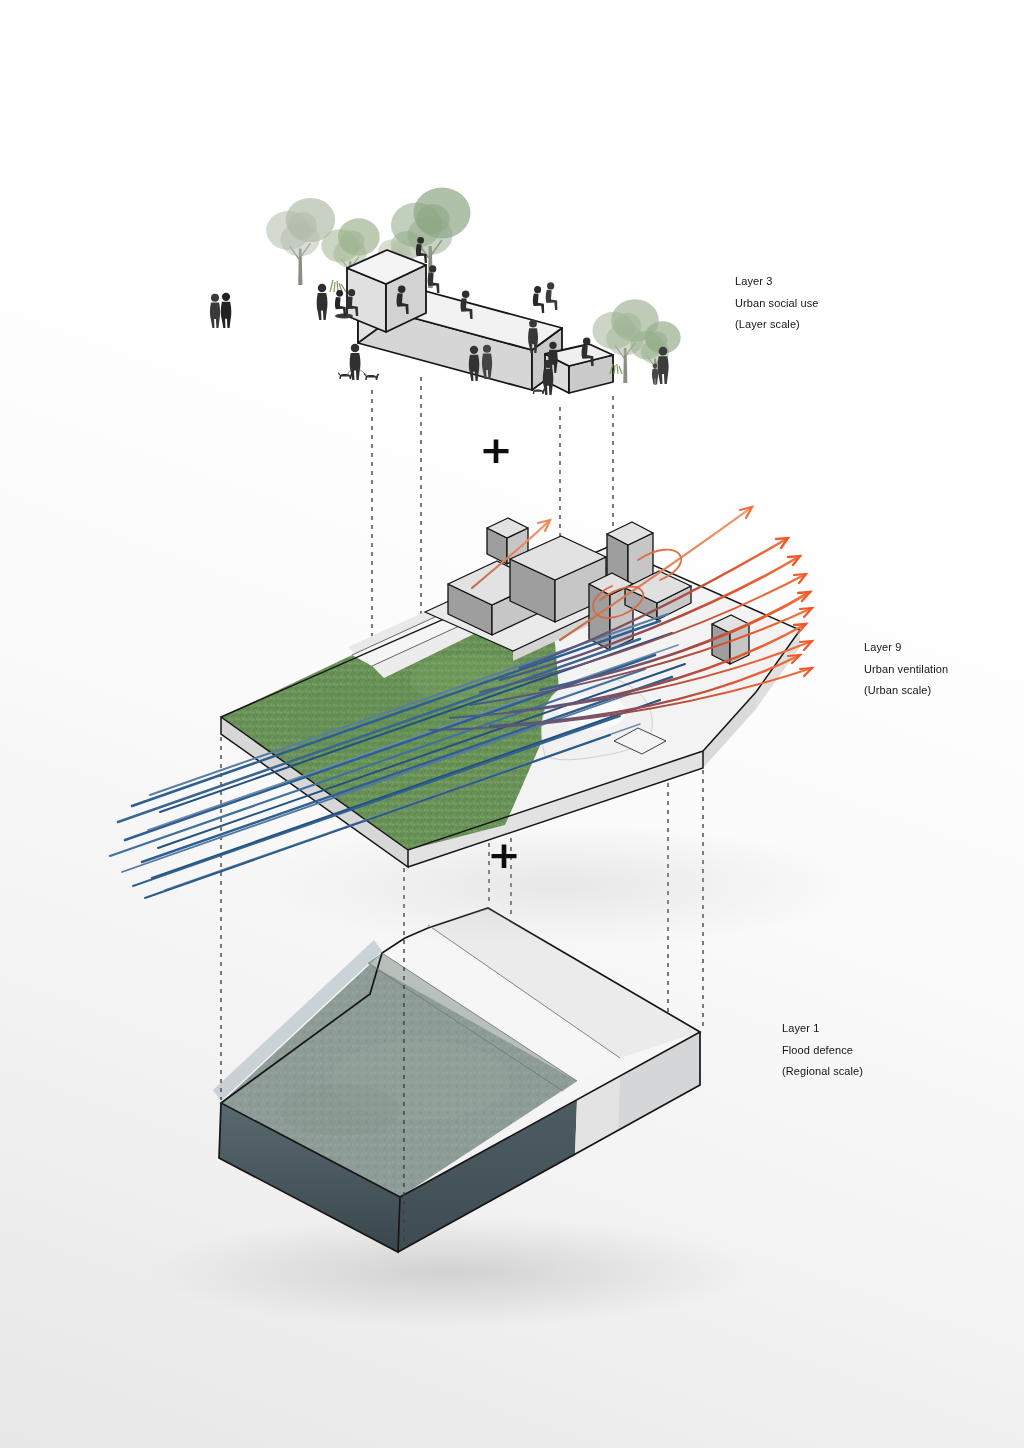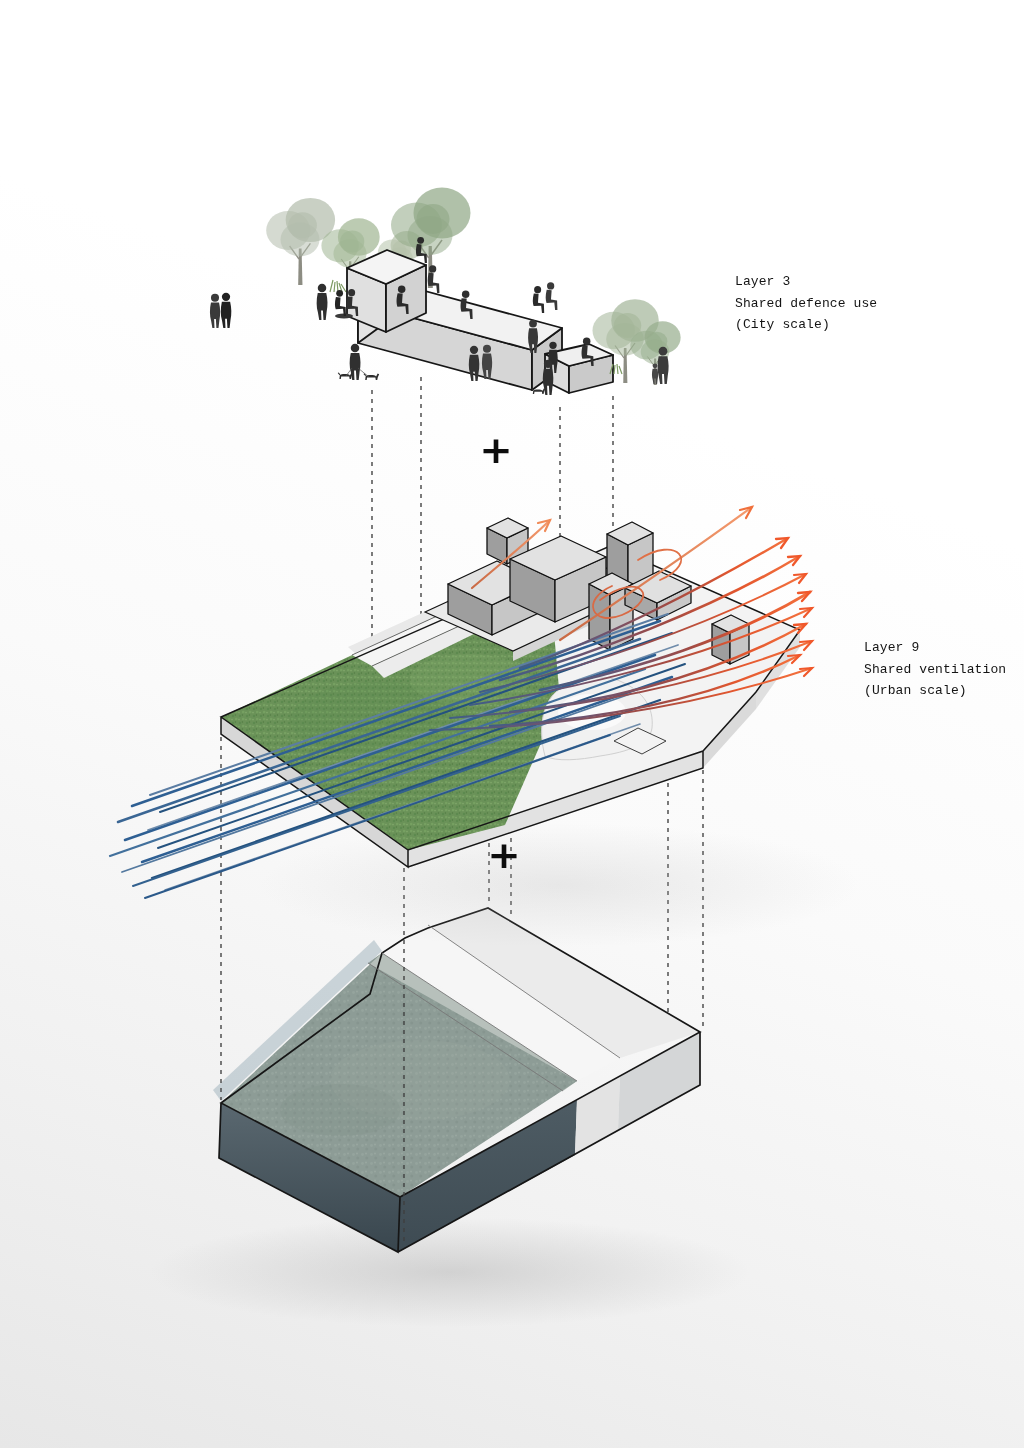--- a/index.html
+++ b/index.html
@@ -3,22 +3,22 @@
 <meta charset="utf-8">
 <style>
   html,body{margin:0;padding:0;background:#fff;}
   .canvas{
     position:relative;width:1024px;height:1448px;overflow:hidden;
     background:linear-gradient(200deg,#ffffff 30%,#fafafa 55%,#f1f1f1 78%,#e7e7e7 100%);
     font-family:"Liberation Sans",sans-serif;
   }
   svg{position:absolute;left:0;top:0;}
   .layer-label{
-    position:absolute;color:#141414;font-size:13px;line-height:21.5px;
-    letter-spacing:0.1px;white-space:nowrap;font-family:Liberation Mono, monospace;
+    position:absolute;color:#141414;font-size:11px;line-height:21.5px;
+    letter-spacing:0.1px;white-space:nowrap;
   }
   .plus{
     position:absolute;color:#0d0d0d;font-size:40px;font-weight:900;
     font-family:"DejaVu Sans",sans-serif;line-height:40px;width:44px;text-align:center;
     transform:scaleY(0.92);
   }
 </style>
 </head>
 <body>
 
@@ -317,22 +317,27 @@
       <use href="#p-stand" transform="translate(655,384) scale(1.05)" fill="#474747"></use>
     </g>
   </g>
 </svg>
 
 <div class="plus" style="left:474px;top:430px;">+</div>
 <div class="plus" style="left:482px;top:835px;">+</div>
 
 <div class="layer-label" style="left:735px;top:271px;">
   <div>Layer 3</div>
-  <div>Shared defence use</div>
-  <div>(City scale)</div>
+  <div>Urban social use</div>
+  <div>(Layer scale)</div>
 </div>
 <div class="layer-label" style="left:864px;top:637px;">
   <div>Layer 9</div>
-  <div>Shared ventilation</div>
+  <div>Urban ventilation</div>
   <div>(Urban scale)</div>
 </div>
-
+<div class="layer-label" style="left:782px;top:1018px;">
+  <div>Layer 1</div>
+  <div>Flood defence</div>
+  <div>(Regional scale)</div>
 </div>
 
+</div>
+
 </body></html>

